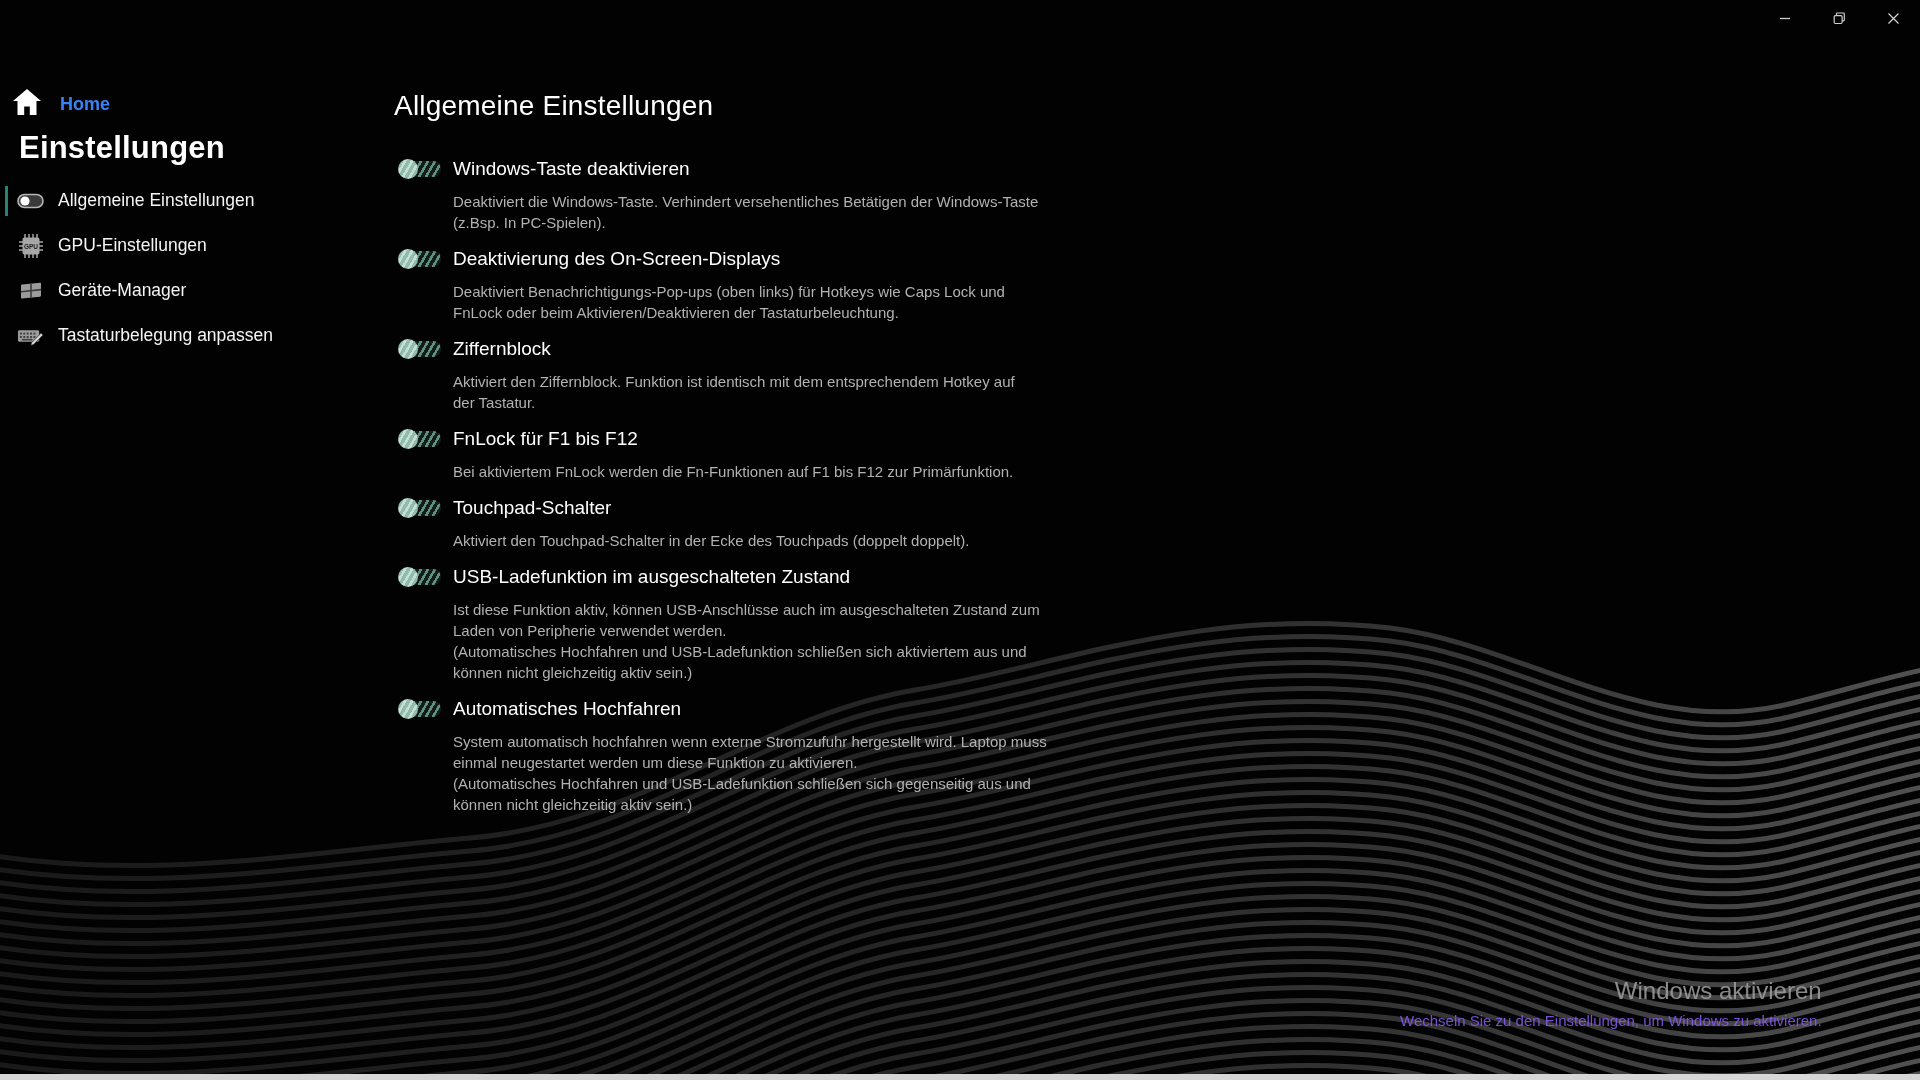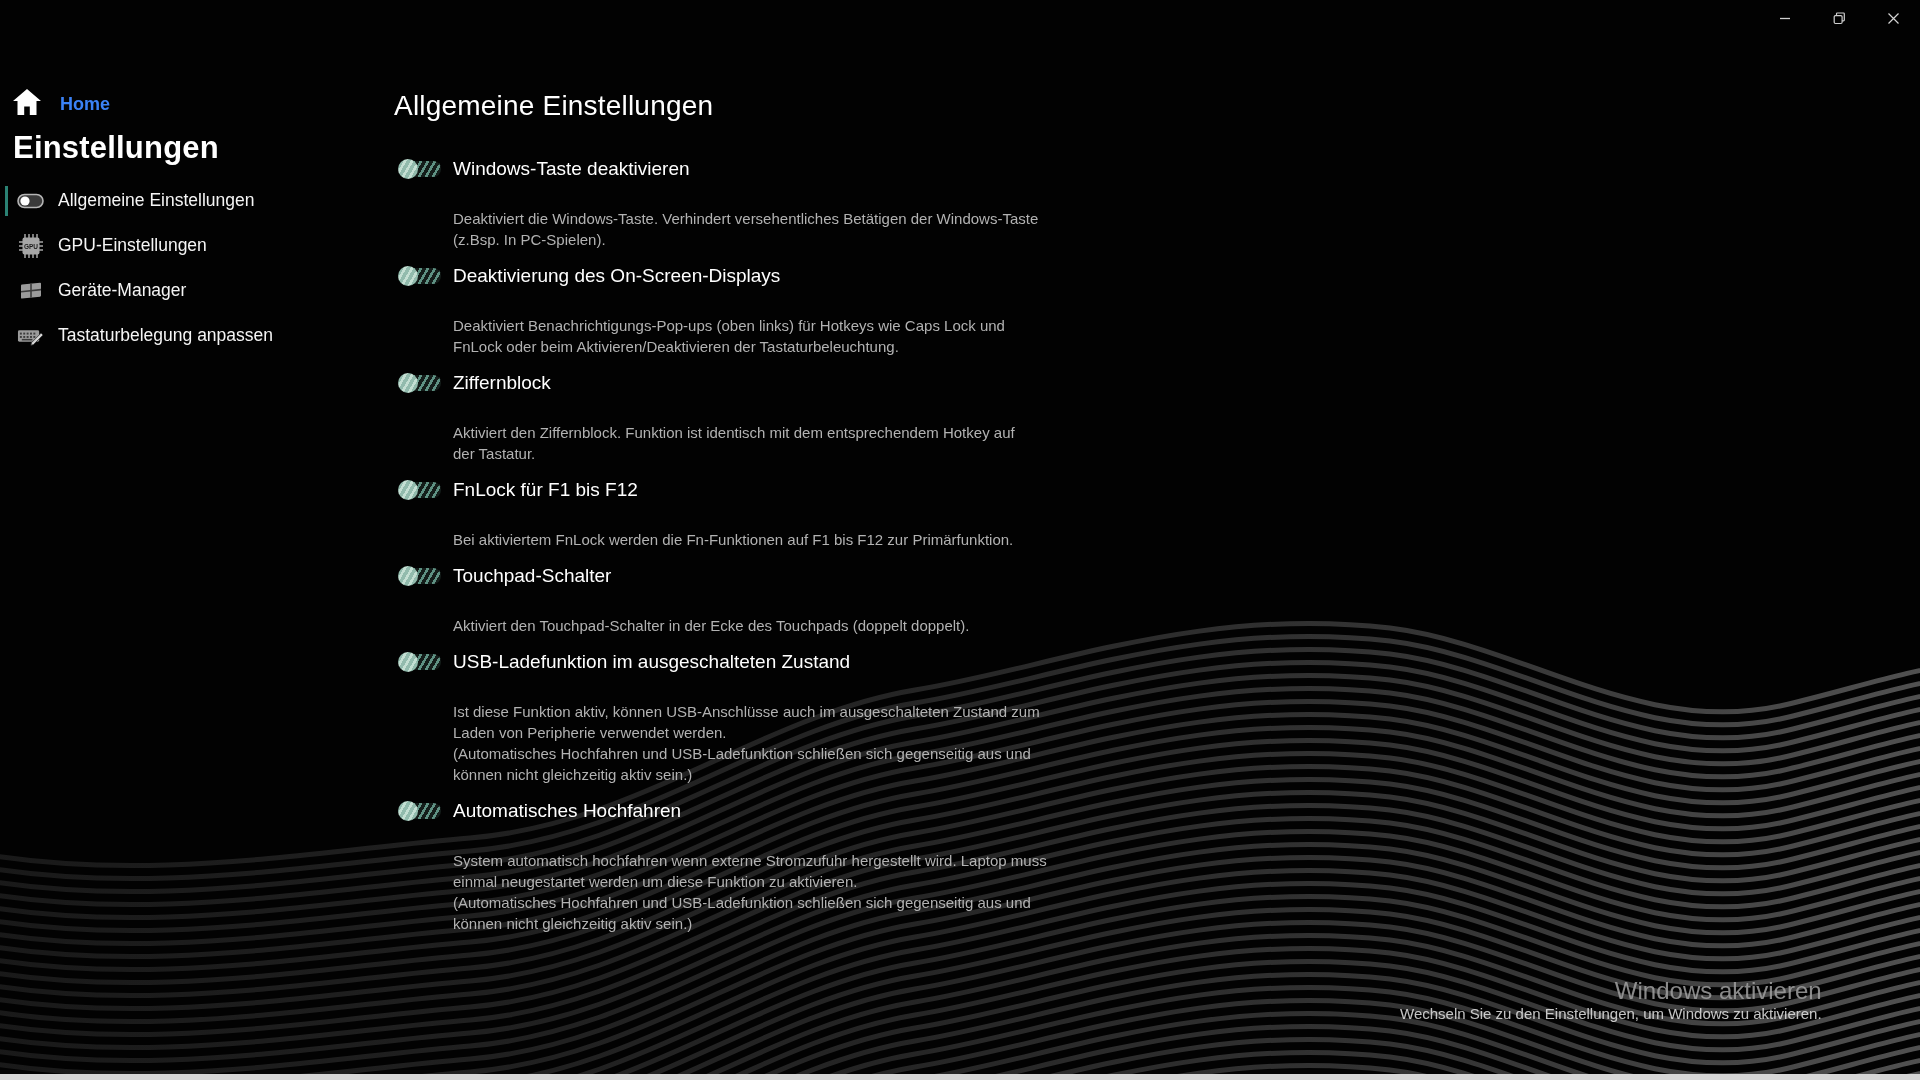--- a/index.html
+++ b/index.html
@@ -16,21 +16,21 @@
 
   
   .titlebar { position:absolute; top:0; right:0; height:36px; display:flex; }
   .winbtn { width:54px; height:36px; display:flex; align-items:center; justify-content:center; cursor:default; }
   .winbtn svg { display:block; }
 
   
   .sidebar { position:absolute; left:0; top:0; width:380px; }
   .home-row { position:absolute; left:12px; top:88px; display:flex; align-items:center; gap:18px; }
   .home-label { font-size:18px; font-weight:bold; color:#3b82f6; }
-  .side-heading { position:absolute; left:13px; top:130px; font-size:31px; font-weight:bold; color:#ffffff; letter-spacing:0.2px; }
+  .side-heading { position:absolute; left:19px; top:130px; font-size:31px; font-weight:bold; color:#ffffff; letter-spacing:0.2px; }
   .nav { position:absolute; left:0; top:178px; width:380px; }
   .nav-item { position:relative; display:flex; align-items:center; gap:14px; height:45px; padding-left:17px; cursor:pointer; }
   .nav-item .lbl { font-size:17.5px; color:#f5f5f5; }
   .nav-item .ico { width:27px; height:27px; display:flex; align-items:center; justify-content:center; flex:0 0 27px; }
   .active-bar { position:absolute; left:5px; top:8px; width:3px; height:30px; background:#2b8274; }
 
   
   .main { position:absolute; left:394px; top:90px; width:780px; }
   .main h1 { font-size:28px; font-weight:400; color:#ffffff; letter-spacing:0.2px; }
   .settings { margin-top:34px; }
@@ -39,26 +39,26 @@
     width:42px; height:16px; border-radius:9px; position:relative; margin-top:5px; flex:0 0 42px;
     background:repeating-linear-gradient(120deg,#5f9183 0 2.5px,#141d1a 2.5px 6px);
     cursor:pointer;
   }
   .toggle .knob {
     position:absolute; left:-1px; top:-2px; width:20px; height:20px; border-radius:50%;
     background:repeating-linear-gradient(120deg,#c4dfd3 0 2.5px,#92bbad 2.5px 6px);
   }
   .setting-text { margin-left:12px; }
   .setting-title { font-size:19px; color:#ffffff; line-height:26px; font-weight:400; }
-  .setting-desc { margin-top:26px; font-size:15px; line-height:21px; color:#b2b2b2; white-space:pre-line; max-width:640px; }
+  .setting-desc { margin-top:9px; font-size:15px; line-height:21px; color:#b2b2b2; white-space:pre-line; max-width:640px; }
 
   
   .watermark { position:absolute; left:1400px; top:977px; pointer-events:none;text-align:right; }
   .watermark .l1 { font-size:24px; color:#a0a0a0; opacity:0.85; }
-  .watermark .l2 { font-size:15px; color:#e5e5e5; opacity:0.85; }
+  .watermark .l2 { font-size:15px; color:#8b5cf6; opacity:0.85; margin-top:7px; }
 
   
   .bottom-strip { position:absolute; left:0; bottom:0; width:1920px; height:6px; background:#d6d6d6; }
 </style>
 </head>
 <body>
 
 <svg class="waves" viewBox="0 0 1920 560" preserveAspectRatio="none">
   <defs>
     <linearGradient id="waveg" gradientUnits="userSpaceOnUse" x1="0" y1="0" x2="1920" y2="560">
@@ -275,21 +275,21 @@
   </div>
 
   <div class="setting-row">
     <div class="toggle">
       <span class="knob"></span>
     </div>
     <div class="setting-text">
       <div class="setting-title">USB-Ladefunktion im ausgeschalteten Zustand</div>
       <div class="setting-desc">Ist diese Funktion aktiv, können USB-Anschlüsse auch im ausgeschalteten Zustand zum
 Laden von Peripherie verwendet werden.
-(Automatisches Hochfahren und USB-Ladefunktion schließen sich gegenseitig aus und
+(Automatisches Hochfahren und USB-Ladefunktion schließen sich aktiviertem aus und
 können nicht gleichzeitig aktiv sein.)</div>
     </div>
   </div>
 
   <div class="setting-row">
     <div class="toggle">
       <span class="knob"></span>
     </div>
     <div class="setting-text">
       <div class="setting-title">Automatisches Hochfahren</div>

